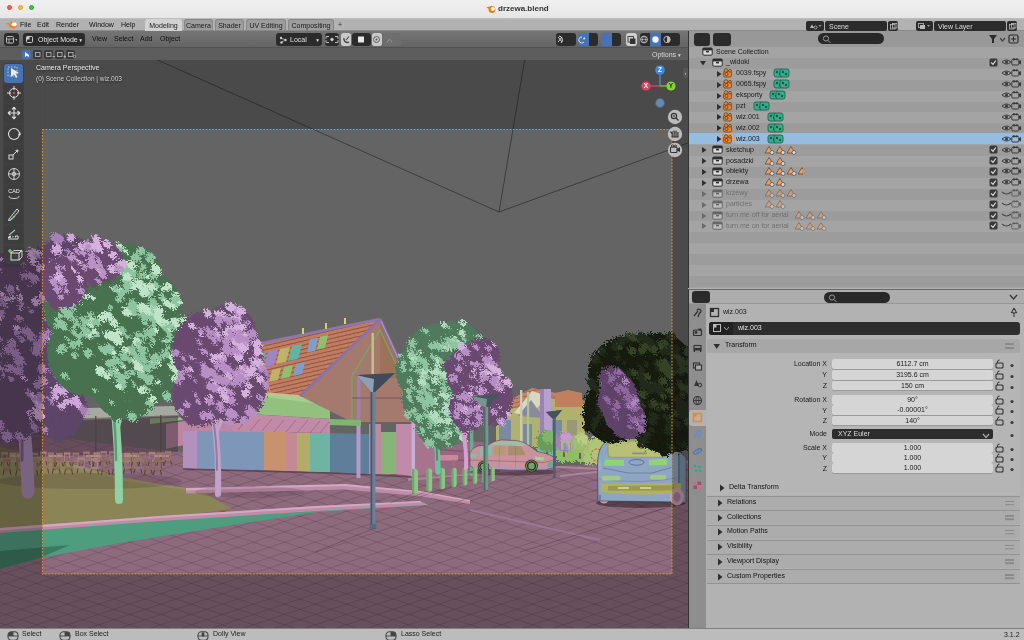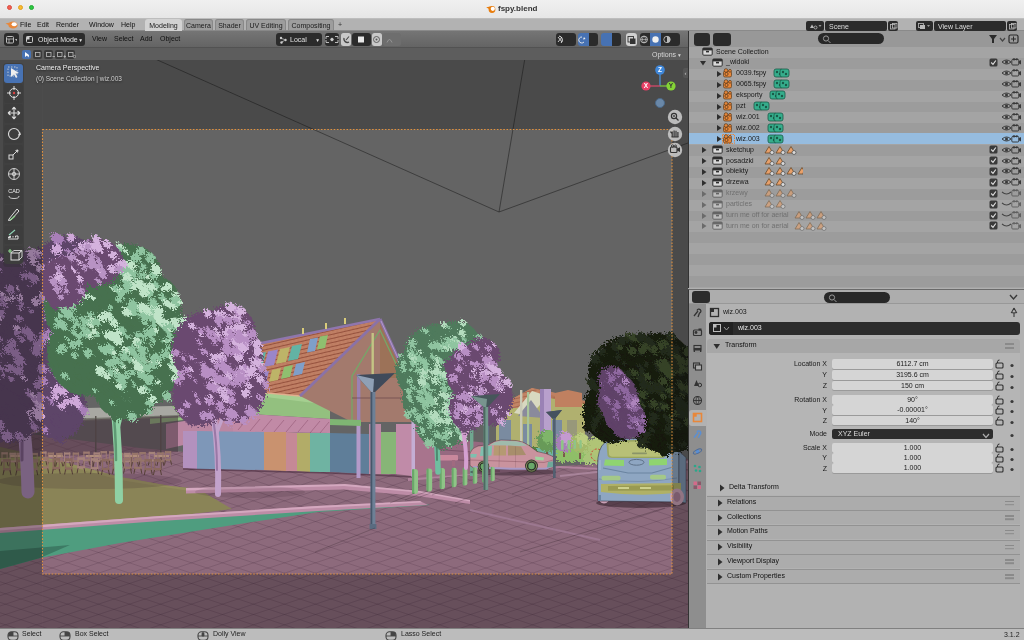--- a/index.html
+++ b/index.html
@@ -35,21 +35,21 @@
 .sitem{top:1px;position:absolute}
 svg{display:block}
 </style></head>
 <body>
 <div id="app">
 
   <div id="titlebar" class="abs">
     <div class="light abs" style="left:7px;background:#f35f52;border:0.5px solid #d94c40"></div>
     <div class="light abs" style="left:18px;background:#fbbc2e;border:0.5px solid #dfa023"></div>
     <div class="light abs" style="left:29px;background:#2bc840;border:0.5px solid #24a833"></div>
-    <div id="title" class="abs">fspy.blend</div>
+    <div id="title" class="abs">drzewa.blend</div>
     <svg class="abs" style="left:486px;top:4px" width="10" height="10" viewBox="0 0 10 10">
         <circle cx="6" cy="5.5" r="3.4" fill="#e87d0d"></circle>
         <circle cx="6.8" cy="4.8" r="2.1" fill="#fff"></circle>
         <path d="M0.2 3.2 L4.5 2.6 L3 5 Z" fill="#e87d0d"></path>
       </svg>
   </div>
 
   <div id="topbar" class="abs">
     <svg class="abs" style="left:5px;top:1px" width="14" height="10" viewBox="0 0 14 10">
         <ellipse cx="8" cy="5" rx="4.6" ry="3.6" fill="#e8873a"></ellipse>

